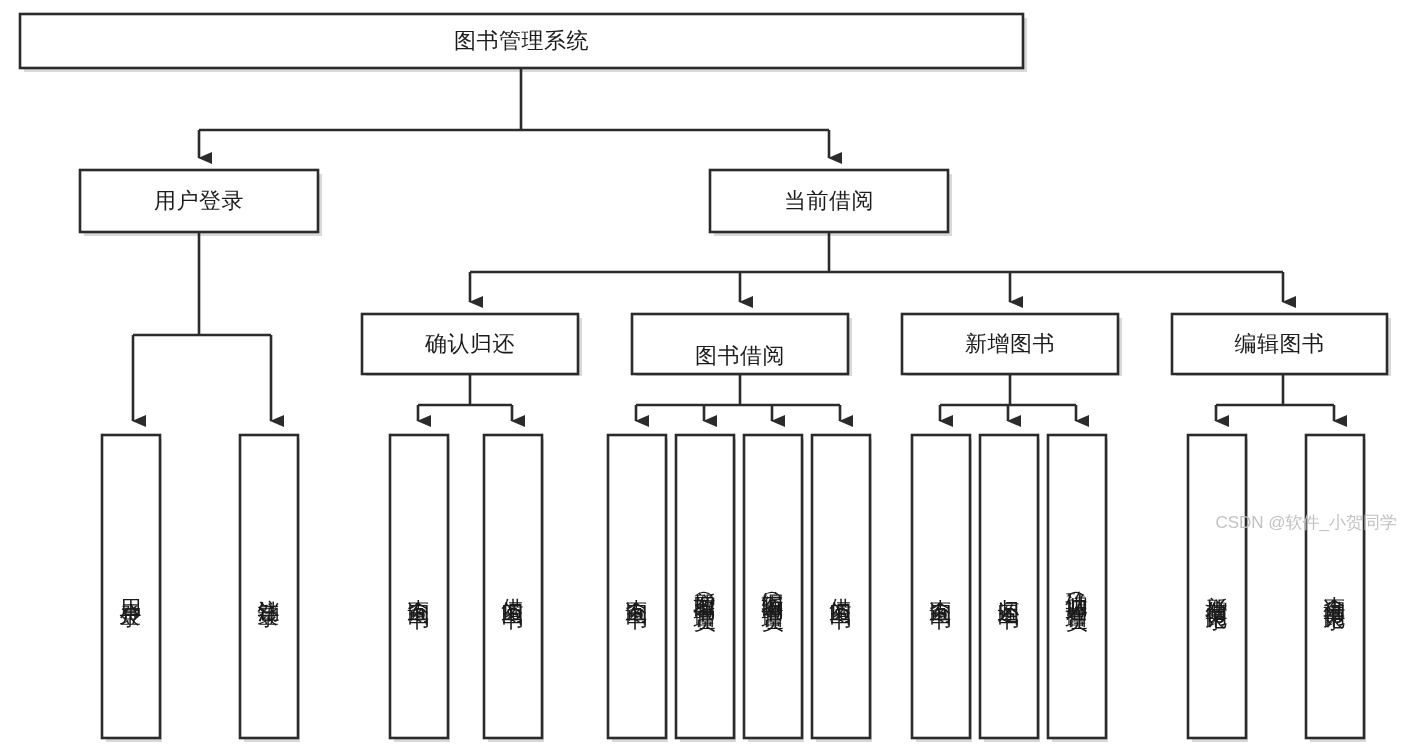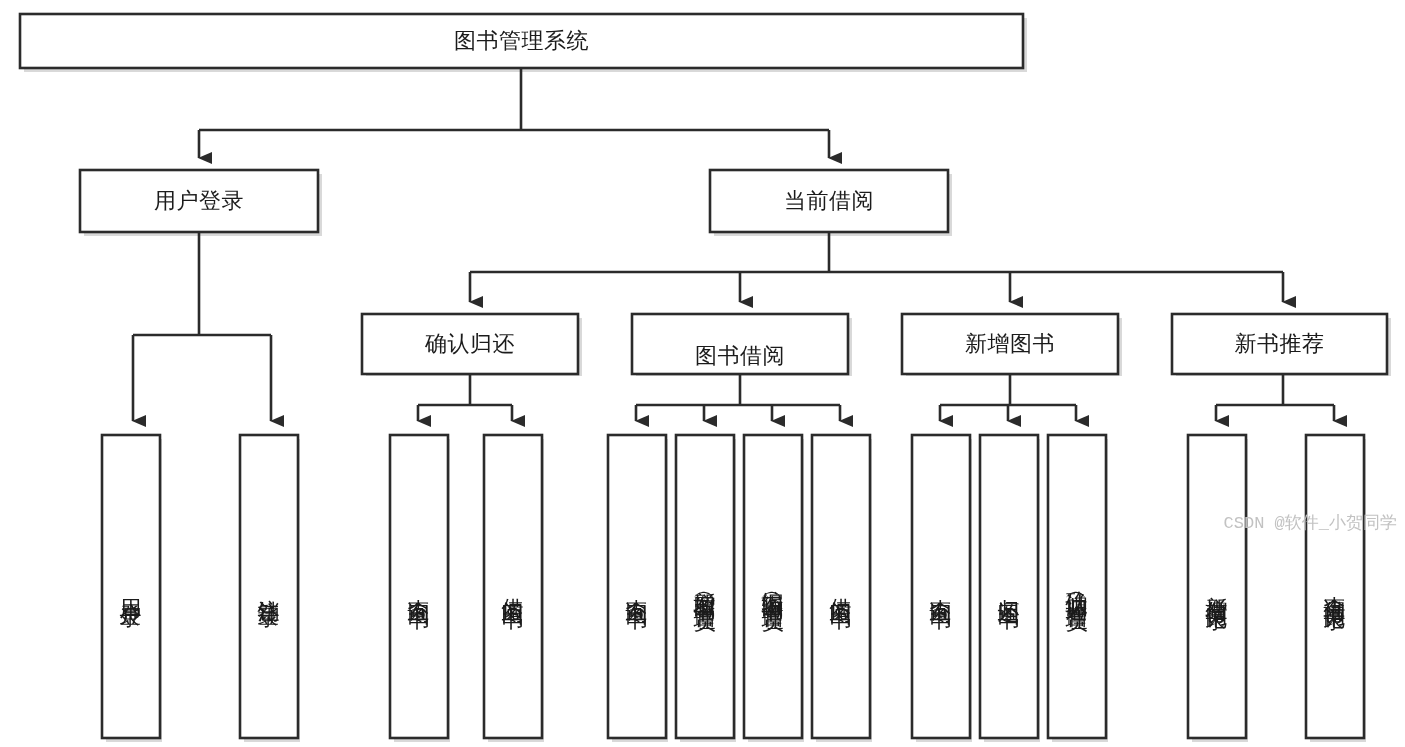--- a/index.html
+++ b/index.html
@@ -66,21 +66,21 @@
     letter-spacing: 3px;
     line-height: 1.05;
     white-space: nowrap;
   }
   .watermark {
     position: absolute;
     right: 8px;
     bottom: 4px;
     color: #c2c2c2;
     font-size: 17px;
-    font-family: Liberation Mono, monospace;
+    font-family: Liberation Sans, sans-serif;
     white-space: nowrap;
     user-select: none;
   }
 </style>
 </head>
 <body>
 
 <div id="diagram-root">
 
   <svg id="tree-svg" viewBox="0 0 1405 747">
@@ -188,21 +188,21 @@
   <div class="node-label horizontal" style="left:80px; top:170px; width:238px; height:62px;">用户登录</div>
 
   <div class="node-label horizontal" style="left:710px; top:170px; width:238px; height:62px;">当前借阅</div>
 
   <div class="node-label horizontal" style="left:362px; top:314px; width:216px; height:60px;">确认归还</div>
 
   <div class="node-label horizontal" style="left:632px; top:326px; width:216px; height:60px;">图书借阅</div>
 
   <div class="node-label horizontal" style="left:902px; top:314px; width:216px; height:60px;">新增图书</div>
 
-  <div class="node-label horizontal" style="left:1172px; top:314px; width:215px; height:60px;">新书推荐</div>
+  <div class="node-label horizontal" style="left:1172px; top:314px; width:215px; height:60px;">编辑图书</div>
 
   <div class="node-label vertical" style="left:102px; top:435px; width:58px; height:303px;">用户登录</div>
 
   <div class="node-label vertical" style="left:240px; top:435px; width:58px; height:303px;">注销登录</div>
 
   <div class="node-label vertical" style="left:390px; top:435px; width:58px; height:303px;">查询图书</div>
 
   <div class="node-label vertical" style="left:484px; top:435px; width:58px; height:303px;">借阅图书</div>
 
   <div class="node-label vertical" style="left:608px; top:435px; width:58px; height:303px;">查询图书</div>

